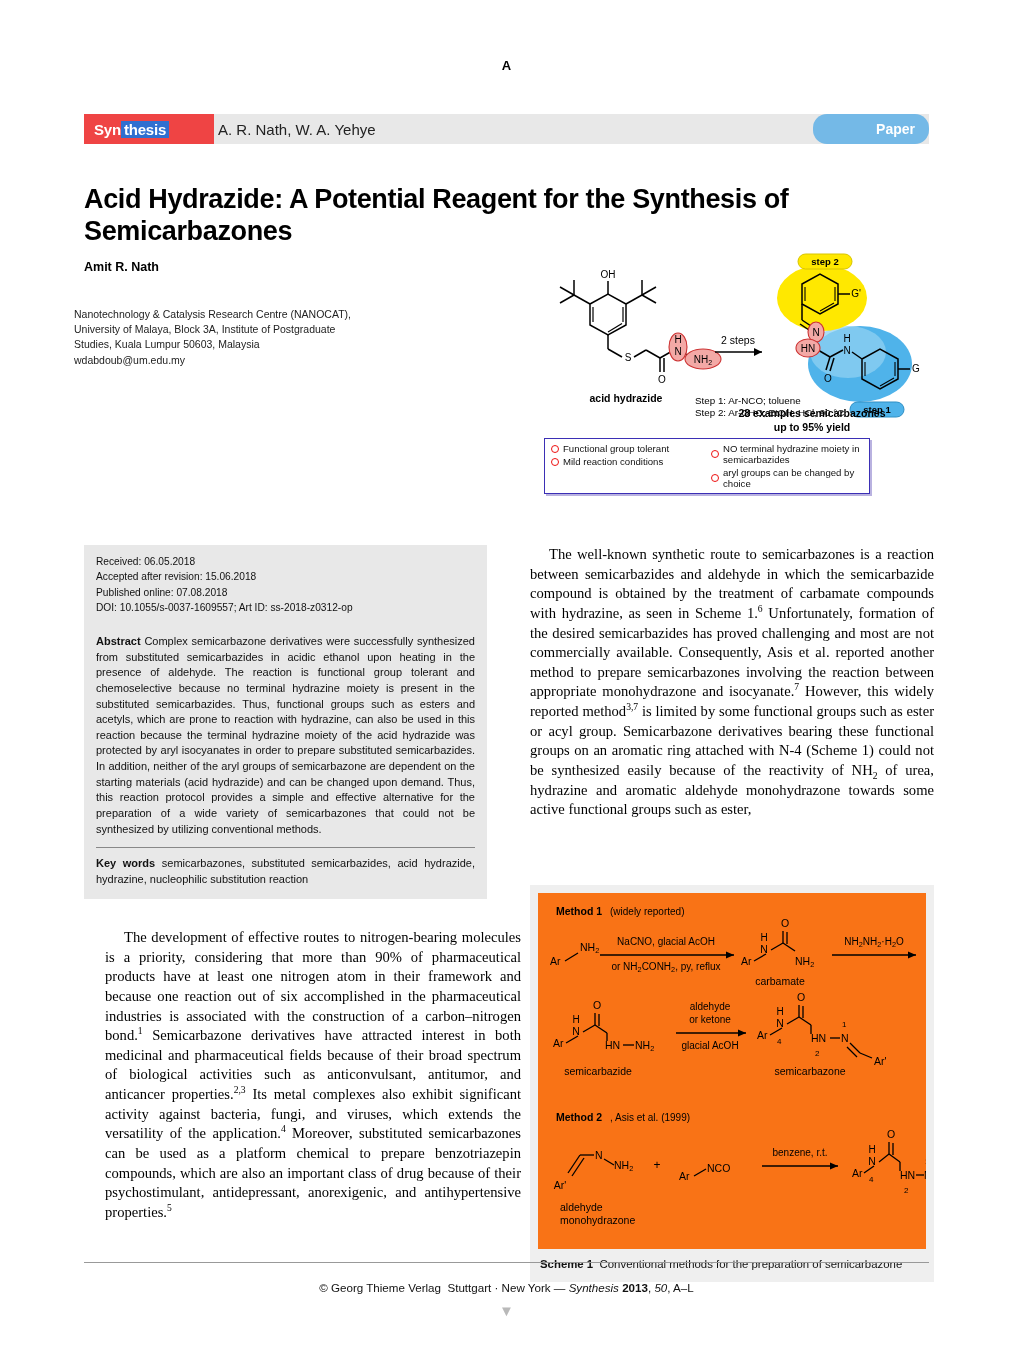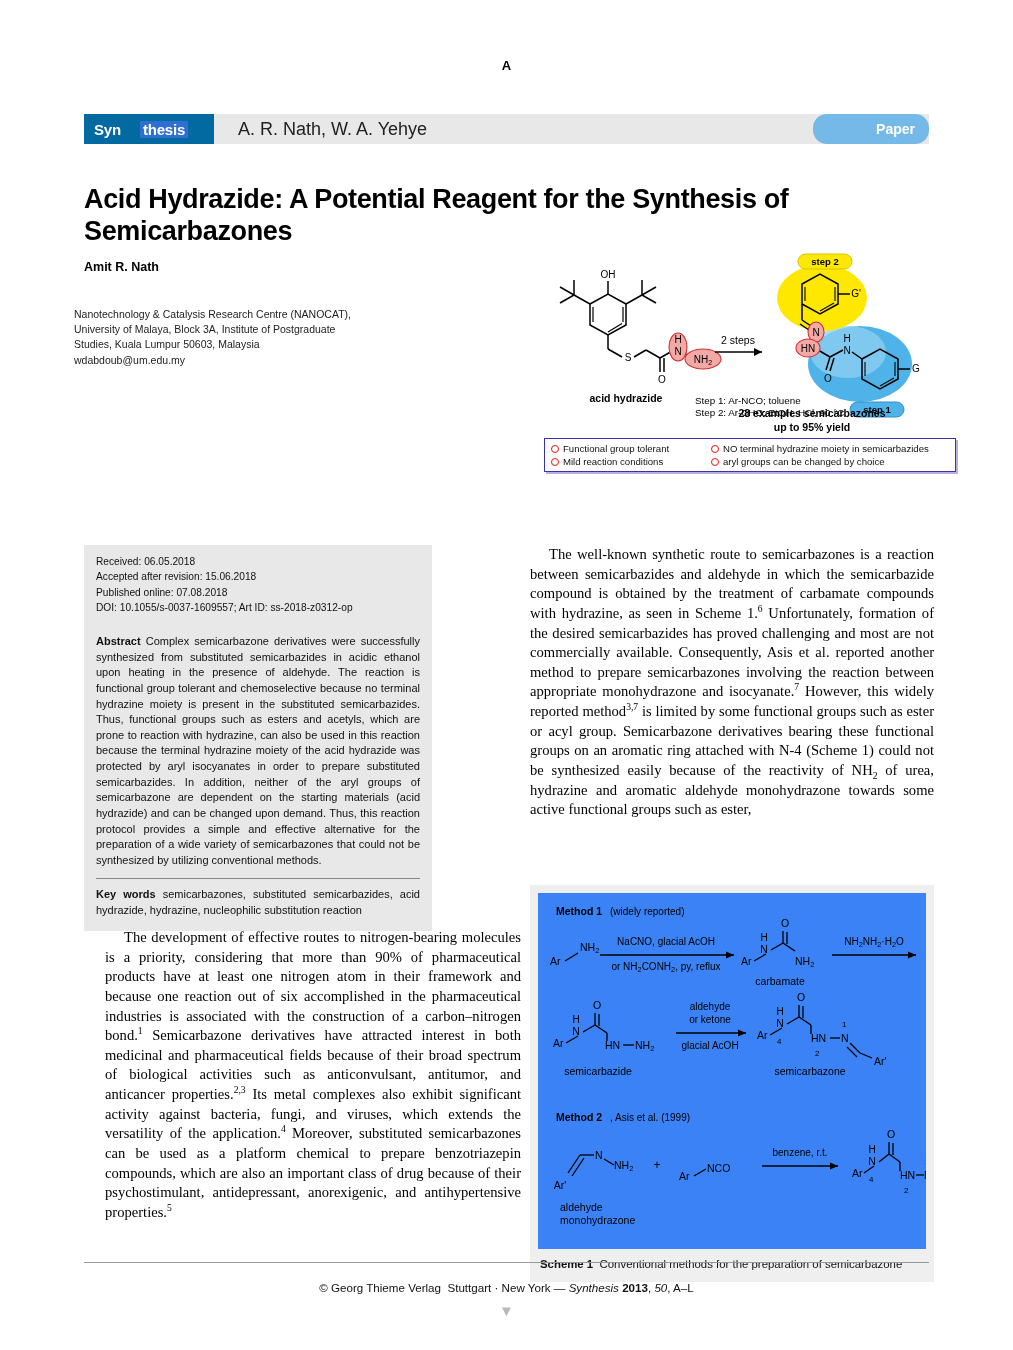--- a/index.html
+++ b/index.html
@@ -14,31 +14,31 @@
     position:absolute;left:0;right:0;top:58px;text-align:center;
     font-family:"Liberation Sans", sans-serif;font-weight:bold;font-size:13px;
   }
 
   
   .runhead{
     position:absolute;left:84px;top:114px;width:845px;height:30px;
     background:#e8e8e8;display:flex;align-items:stretch;
   }
   .runhead-brand{
-    width:130px;background:#0369a1;display:flex;align-items:center;
-    padding-left:10px;box-sizing:border-box;gap:19px;
+    width:130px;background:#ef4444;display:flex;align-items:center;
+    padding-left:10px;box-sizing:border-box;
   }
   .brand-syn{color:#fff;font-weight:bold;font-size:15px;letter-spacing:-0.2px;}
   .brand-thesis{
     color:#fff;font-weight:bold;font-size:15px;background:#2f6fd0;
     padding:0 3px;letter-spacing:-0.2px;
   }
   .runhead-authors{
-    flex:1;display:flex;align-items:center;padding-left:24px;
-    font-size:18px;color:#222;
+    flex:1;display:flex;align-items:center;padding-left:4px;
+    font-size:15px;color:#222;
   }
   .runhead-type{
     width:116px;background:#74b9e7;display:flex;align-items:center;
     justify-content:flex-end;padding-right:14px;box-sizing:border-box;
     color:#fff;font-weight:bold;font-size:14px;border-radius:14px;
   }
 
   
   .title{
     position:absolute;left:84px;top:166px;width:850px;
@@ -55,36 +55,36 @@
   }
 
   
   .ga{position:absolute;left:530px;top:252px;width:404px;height:228px;}
   .ga svg{display:block;}
   .ga-yield{
     position:absolute;left:160px;top:154px;width:244px;text-align:center;
     font-size:10.5px;font-weight:bold;line-height:1.35;
   }
   .ga-box{
-    position:absolute;left:14px;top:186px;width:412px;
+    position:absolute;left:14px;top:186px;width:326px;
     border:1.4px solid #3b2fb5;box-sizing:border-box;background:#fff;
     padding:4px 6px 4px 6px;box-shadow:2px 2px 0 #b9b2e0;
   }
   .ga-box-grid{display:flex;}
   .ga-col{display:flex;flex-direction:column;gap:2px;}
   .ga-col.left{width:160px;}
   .ga-col.right{flex:1;}
   .ga-item{display:flex;align-items:center;font-size:9.6px;color:#111;}
   .bullet{
     width:6px;height:6px;border-radius:50%;border:1.4px solid #e11;
     margin-right:4px;flex:none;background:#fff;
   }
 
   
-  .col-left{position:absolute;left:84px;top:545px;width:348px;}
+  .col-left{position:absolute;left:84px;top:545px;width:403px;}
   .col-right{position:absolute;left:530px;top:545px;width:404px;}
 
   
   .dates{
     background:#e8e8e8;padding:9px 12px 9px 12px;
     font-size:10.2px;line-height:1.5;color:#111;
   }
 
   
   .abstract-block{
@@ -111,21 +111,21 @@
   sup{font-size:9.6px;vertical-align:super;line-height:0;}
   sub{font-size:9.6px;vertical-align:sub;line-height:0;}
 
   .col-left .body-text{position:absolute;top:383px;left:0;width:416px;margin-left:21px;}
   .col-right .body-text{position:absolute;top:0px;left:0;width:404px;}
 
   
   .scheme{
     position:absolute;left:0;top:340px;width:404px;background:#efefef;
   }
-  .scheme-art{background:#3b82f6;margin:8px 8px 0 8px;position:relative;}
+  .scheme-art{background:#f97316;margin:8px 8px 0 8px;position:relative;}
   .scheme-cap{
     padding:8px 10px 10px 10px;font-size:11.4px;line-height:1.33;color:#111;
   }
   .scheme-cap b{font-weight:bold;}
 
   
   .foot-rule{
     position:absolute;left:84px;top:1262px;width:845px;border-top:1px solid #999;
   }
   .footer{

